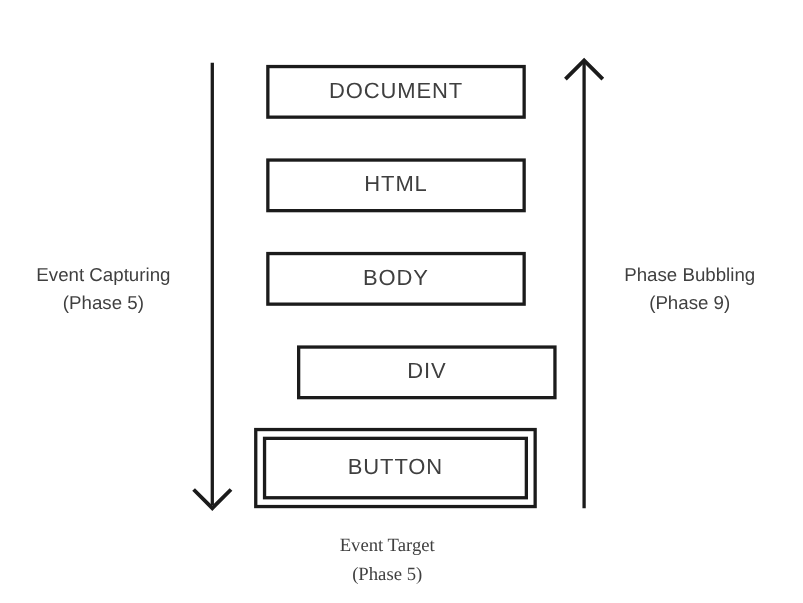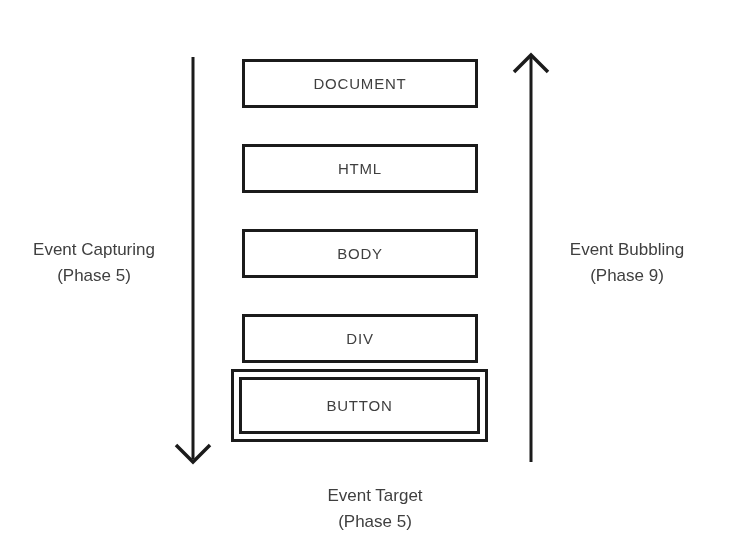--- a/index.html
+++ b/index.html
@@ -40,30 +40,30 @@
     height: 49px;
     border: 3px solid var(--ink);
     background: var(--background);
     display: flex;
     align-items: center;
     justify-content: center;
   }
   .pos-1 { top: 59px; }
   .pos-2 { top: 144px; }
   .pos-3 { top: 229px; }
-  .pos-4 { top: 314px; }
+  .pos-4 { top: 314px; margin-left: 28px; }
   .box-label {
-    font-size: 15px;
+    font-size: 20px;
     letter-spacing: 0.8px;
     color: var(--text);
   }
   .button-outer {
     position: absolute;
     left: 231px;
-    top: 369px;
+    top: 389px;
     width: 257px;
     height: 73px;
     border: 3px solid var(--ink);
     background: var(--background);
   }
   .button-inner {
     position: absolute;
     left: 5px; right: 5px; top: 5px; bottom: 5px;
     border: 3px solid var(--ink);
     display: flex;
@@ -73,21 +73,21 @@
   .side-label {
     position: absolute;
     width: 188px;
     text-align: center;
     font-size: 17px;
     line-height: 26px;
     color: var(--text);
   }
   .label-capturing { top: 237px; left: 0; }
   .label-bubbling  { top: 237px; left: 533px; }
-  .label-target    { top: 483px; left: 281px; }
+  .label-target    { top: 483px; left: 258px; font-family: Liberation Serif, serif; }
 </style>
 </head>
 <body>
 
 <div class="canvas">
 
   <svg class="overlay" width="730" height="548" viewBox="0 0 730 548" aria-hidden="true">
     <line class="stroke" x1="193" y1="57" x2="193" y2="459"></line>
     <polyline class="stroke head" points="176,445 193,462 210,445"></polyline>
     <line class="stroke" x1="531" y1="56" x2="531" y2="462"></line>
@@ -115,21 +115,21 @@
     <span class="box-label">DIV</span>
   </div>
 
   <div class="button-outer">
     <div class="button-inner">
       <span class="box-label">BUTTON</span>
     </div>
   </div>
 
   <div class="side-label label-bubbling">
-    <div>Event Bubbling</div>
+    <div>Phase Bubbling</div>
     <div>(Phase 9)</div>
   </div>
 
   <div class="side-label label-target">
     <div>Event Target</div>
     <div>(Phase 5)</div>
   </div>
 
 </div>
 

